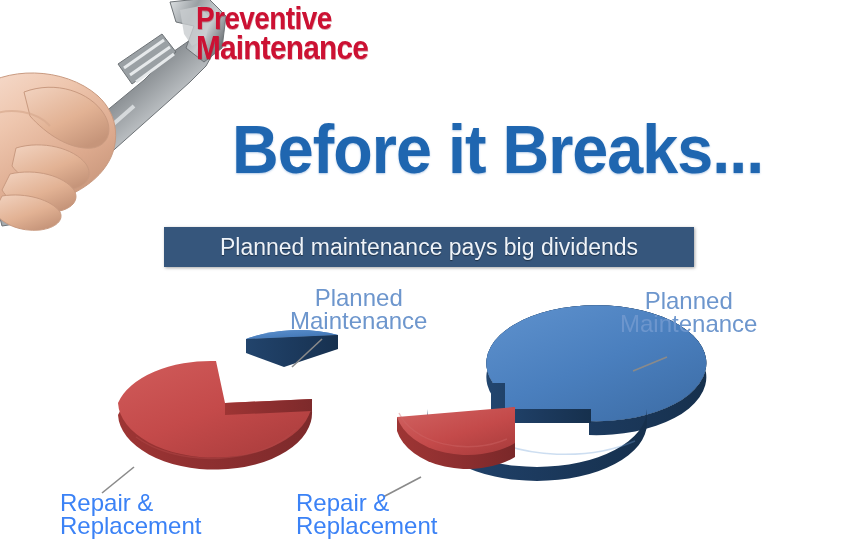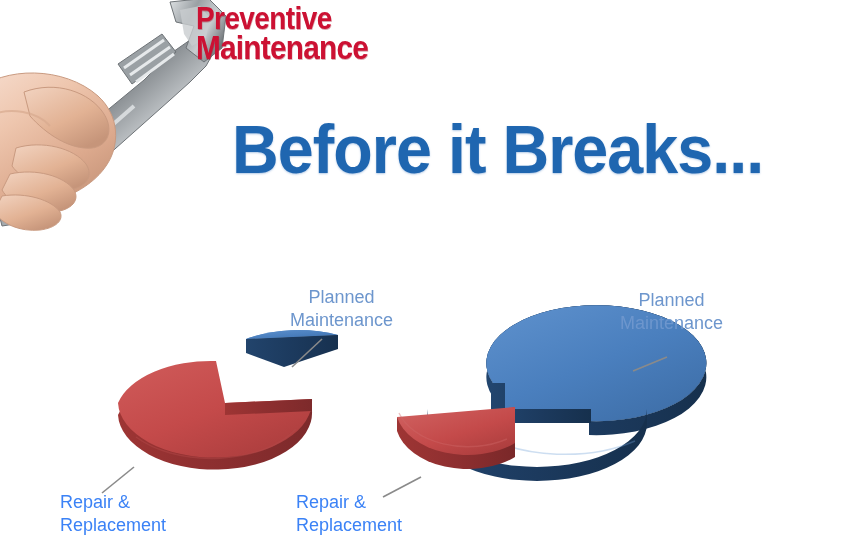--- a/index.html
+++ b/index.html
@@ -53,21 +53,21 @@
     background:#36567c;
     box-shadow:1px 1px 3px rgba(0,0,0,.35);
     display:flex;align-items:center;justify-content:center;
   }
   .banner-text{
     color:#eef3f9;font-size:23px;line-height:26px;white-space:nowrap;
     text-shadow:0 1px 1px rgba(0,0,0,.45);
   }
 
   
-  .lab{position:absolute;font-size:18px;line-height:23px;white-space:nowrap;}
+  .lab{position:absolute;font-size:24px;line-height:23px;white-space:nowrap;}
   .lab.blue{color:#6d96cd;}
   .lab.red{color:#3b82f6;}
   .lab.center{text-align:center;}
 
   .lab-pm-left{left:290px;top:286px;text-align:center;}
   .lab-pm-right{left:620px;top:289px;text-align:center;}
   .lab-rr-left{left:60px;top:491px;}
   .lab-rr-mid{left:296px;top:491px;}
 
   
@@ -146,20 +146,23 @@
     </svg>
   </div>
 
   <div class="logo">
     <div class="logo-line l1">Preventive</div>
     <div class="logo-line l2">Maintenance</div>
   </div>
 
   <div class="headline">Before it Breaks...</div>
 
+  <div class="banner">
+    <span class="banner-text">Planned maintenance pays big dividends</span>
+  </div>
 
   <div class="chart" id="chart-left">
     <svg width="290" height="175" viewBox="0 0 290 175" xmlns="http://www.w3.org/2000/svg">
       <defs>
         <linearGradient id="redTopL" x1="0.1" y1="0" x2="0.9" y2="1">
           <stop offset="0" stop-color="#cf5a59"></stop>
           <stop offset="0.5" stop-color="#c44a4a"></stop>
           <stop offset="1" stop-color="#a93c3c"></stop>
         </linearGradient>
         <linearGradient id="redSideL" x1="0" y1="0" x2="1" y2="0">

